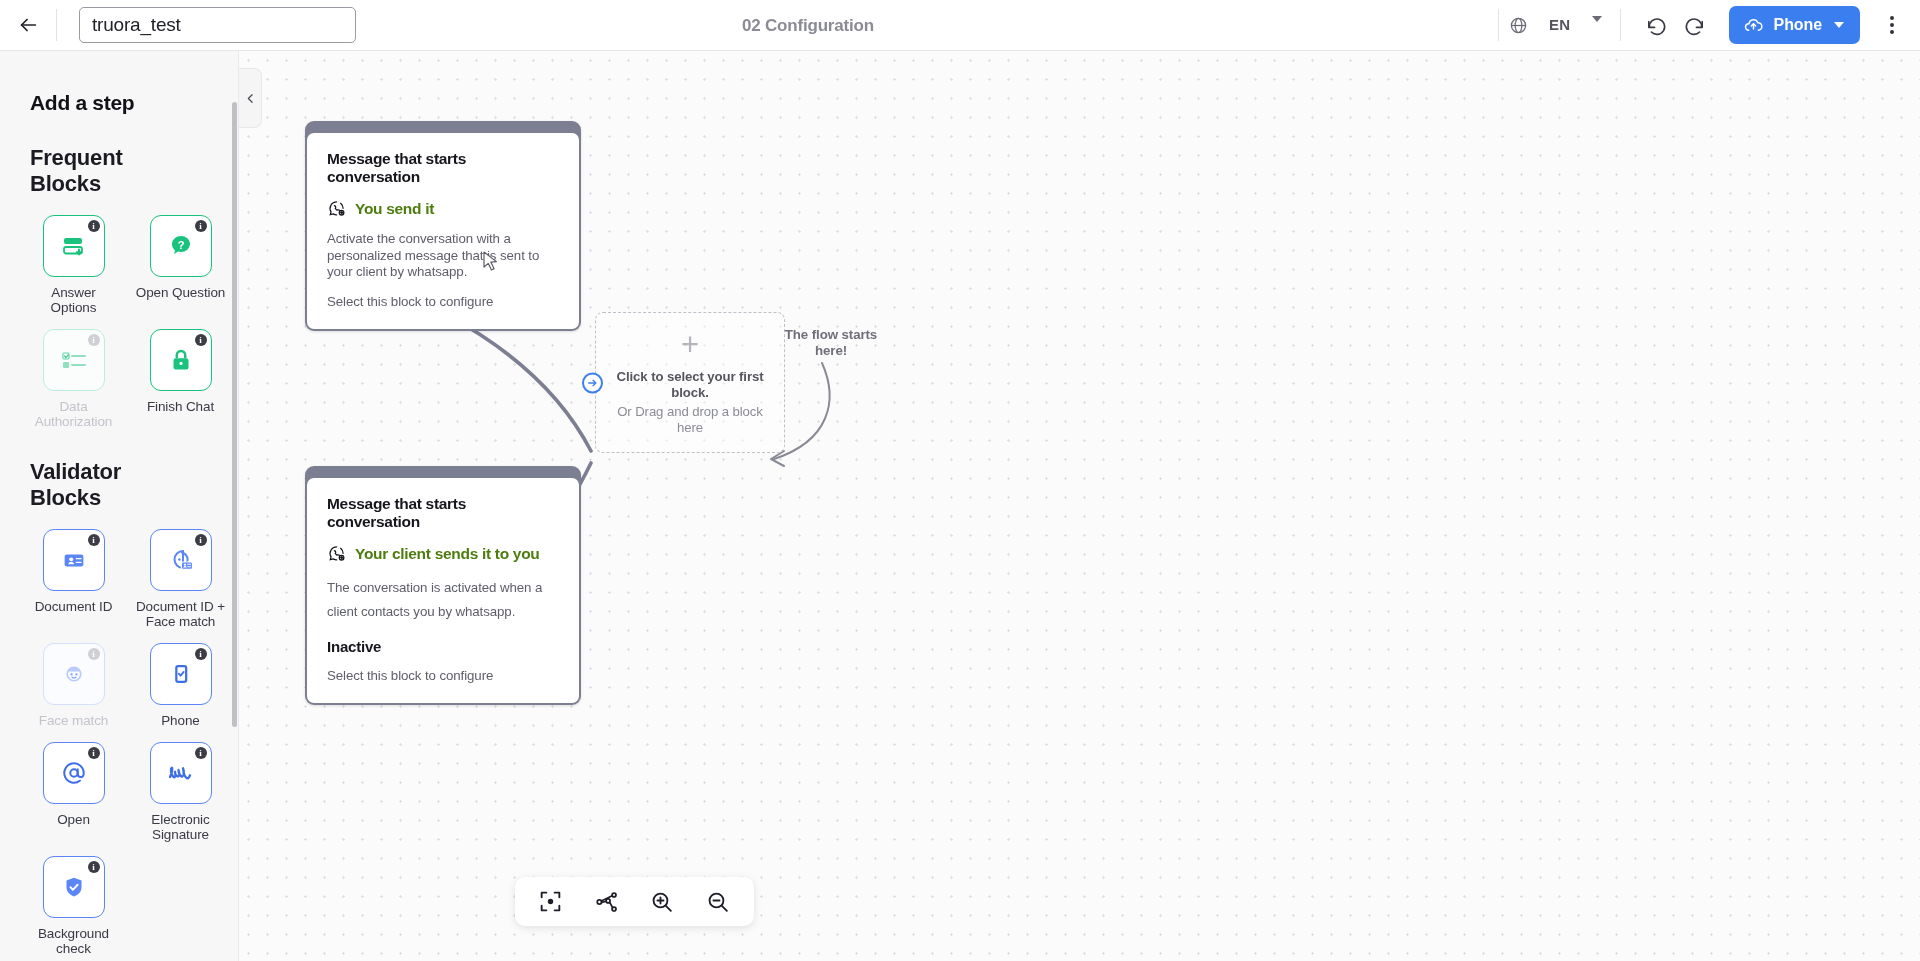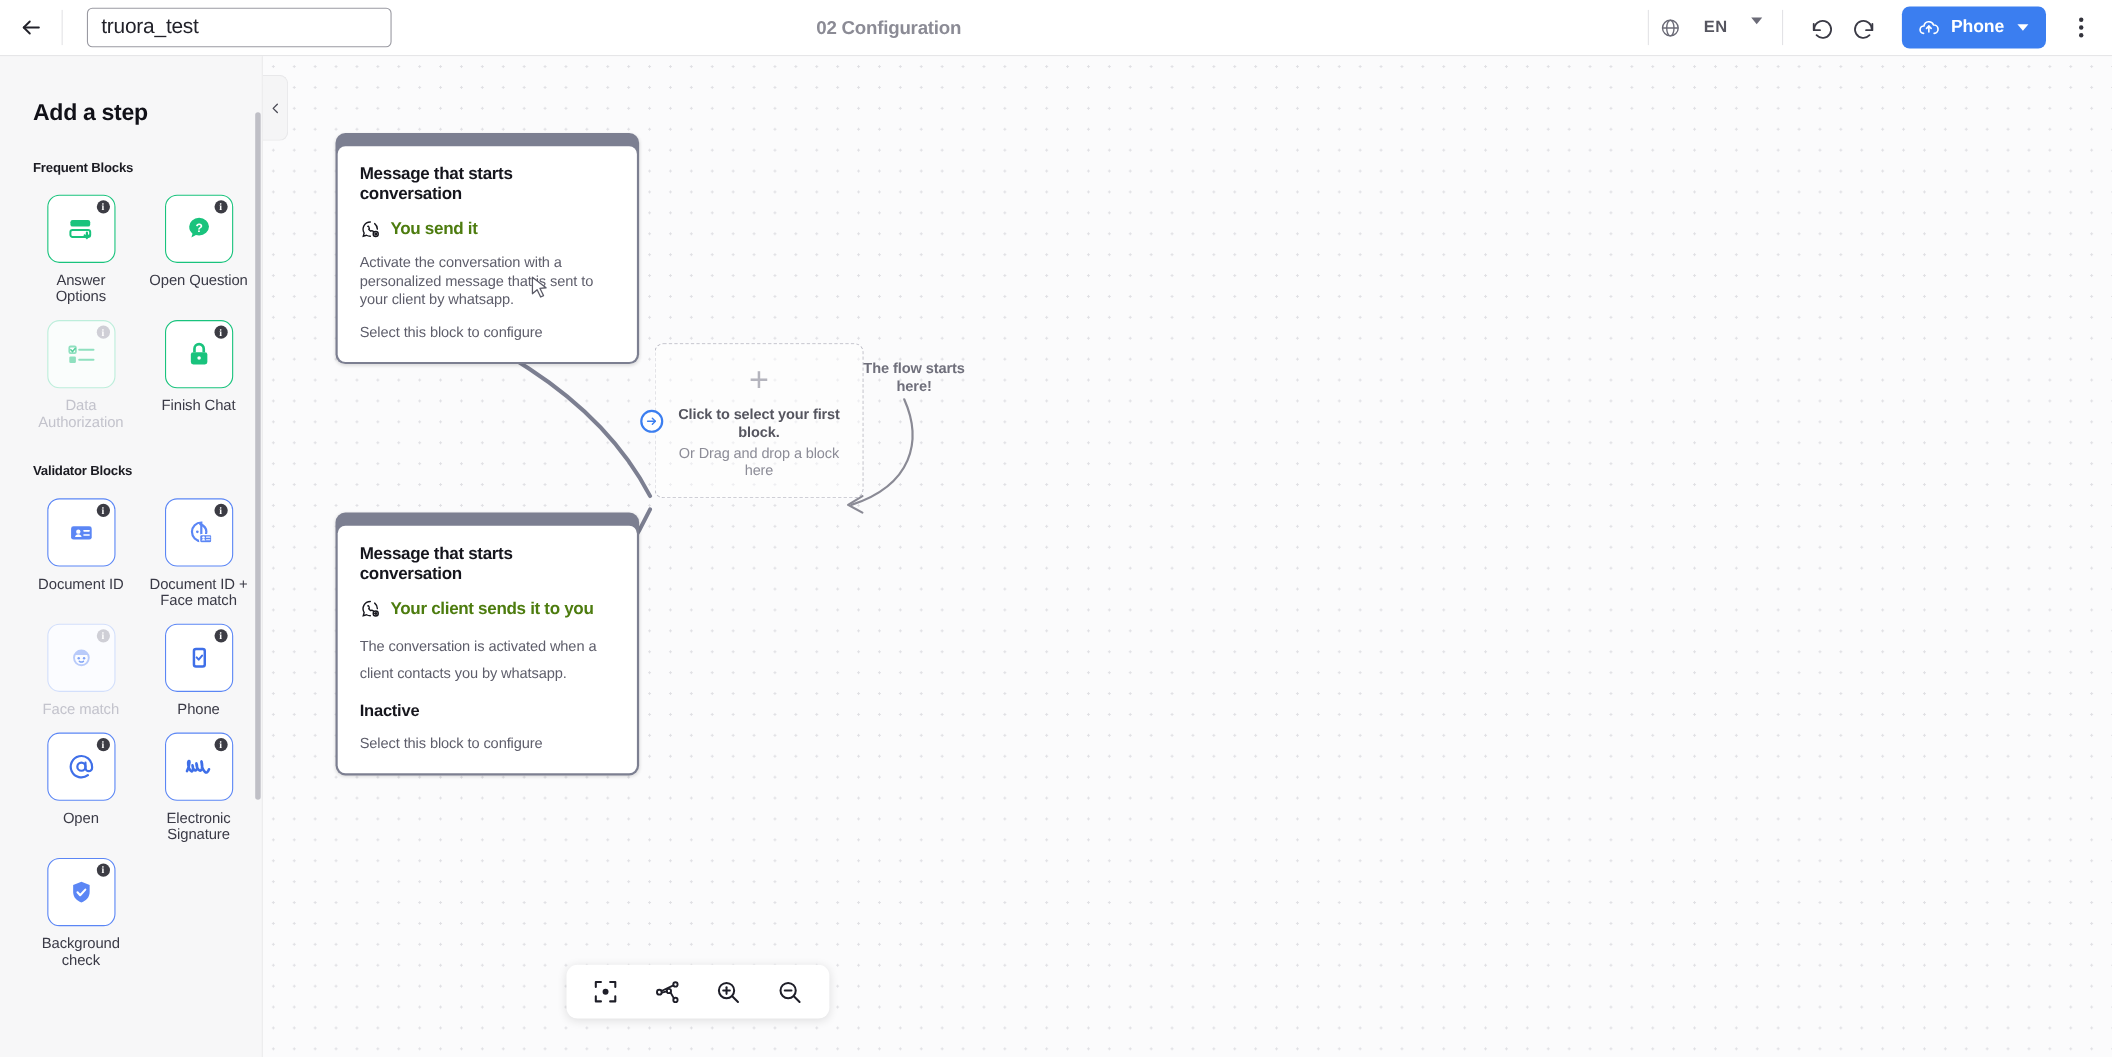--- a/index.html
+++ b/index.html
@@ -96,21 +96,21 @@
     background: #f7f7f8;
     border-right: 1px solid #e9e9ec;
     overflow: hidden;
   }
   .sidebar-inner { position: absolute; top: 17px; left: 0; width: 197px; padding: 0 0 30px 0; }
   .sb-title {
     font-size: 21px; font-weight: bold; color: #111118;
     padding: 23px 0 0 30px; letter-spacing: -0.3px;
   }
   .sb-section {
-    font-size: 12px; font-weight: bold; color: #1b1b22;
+    font-size: 22px; font-weight: bold; color: #1b1b22;
     padding: 30px 0 6px 30px; letter-spacing: -0.2px;
   }
   .block-grid {
     display: grid; grid-template-columns: 107px 107px;
     padding-left: 20px; row-gap: 2px;
   }
   .block {
     display: flex; flex-direction: column; align-items: center;
     padding-top: 12px; cursor: pointer;
   }

